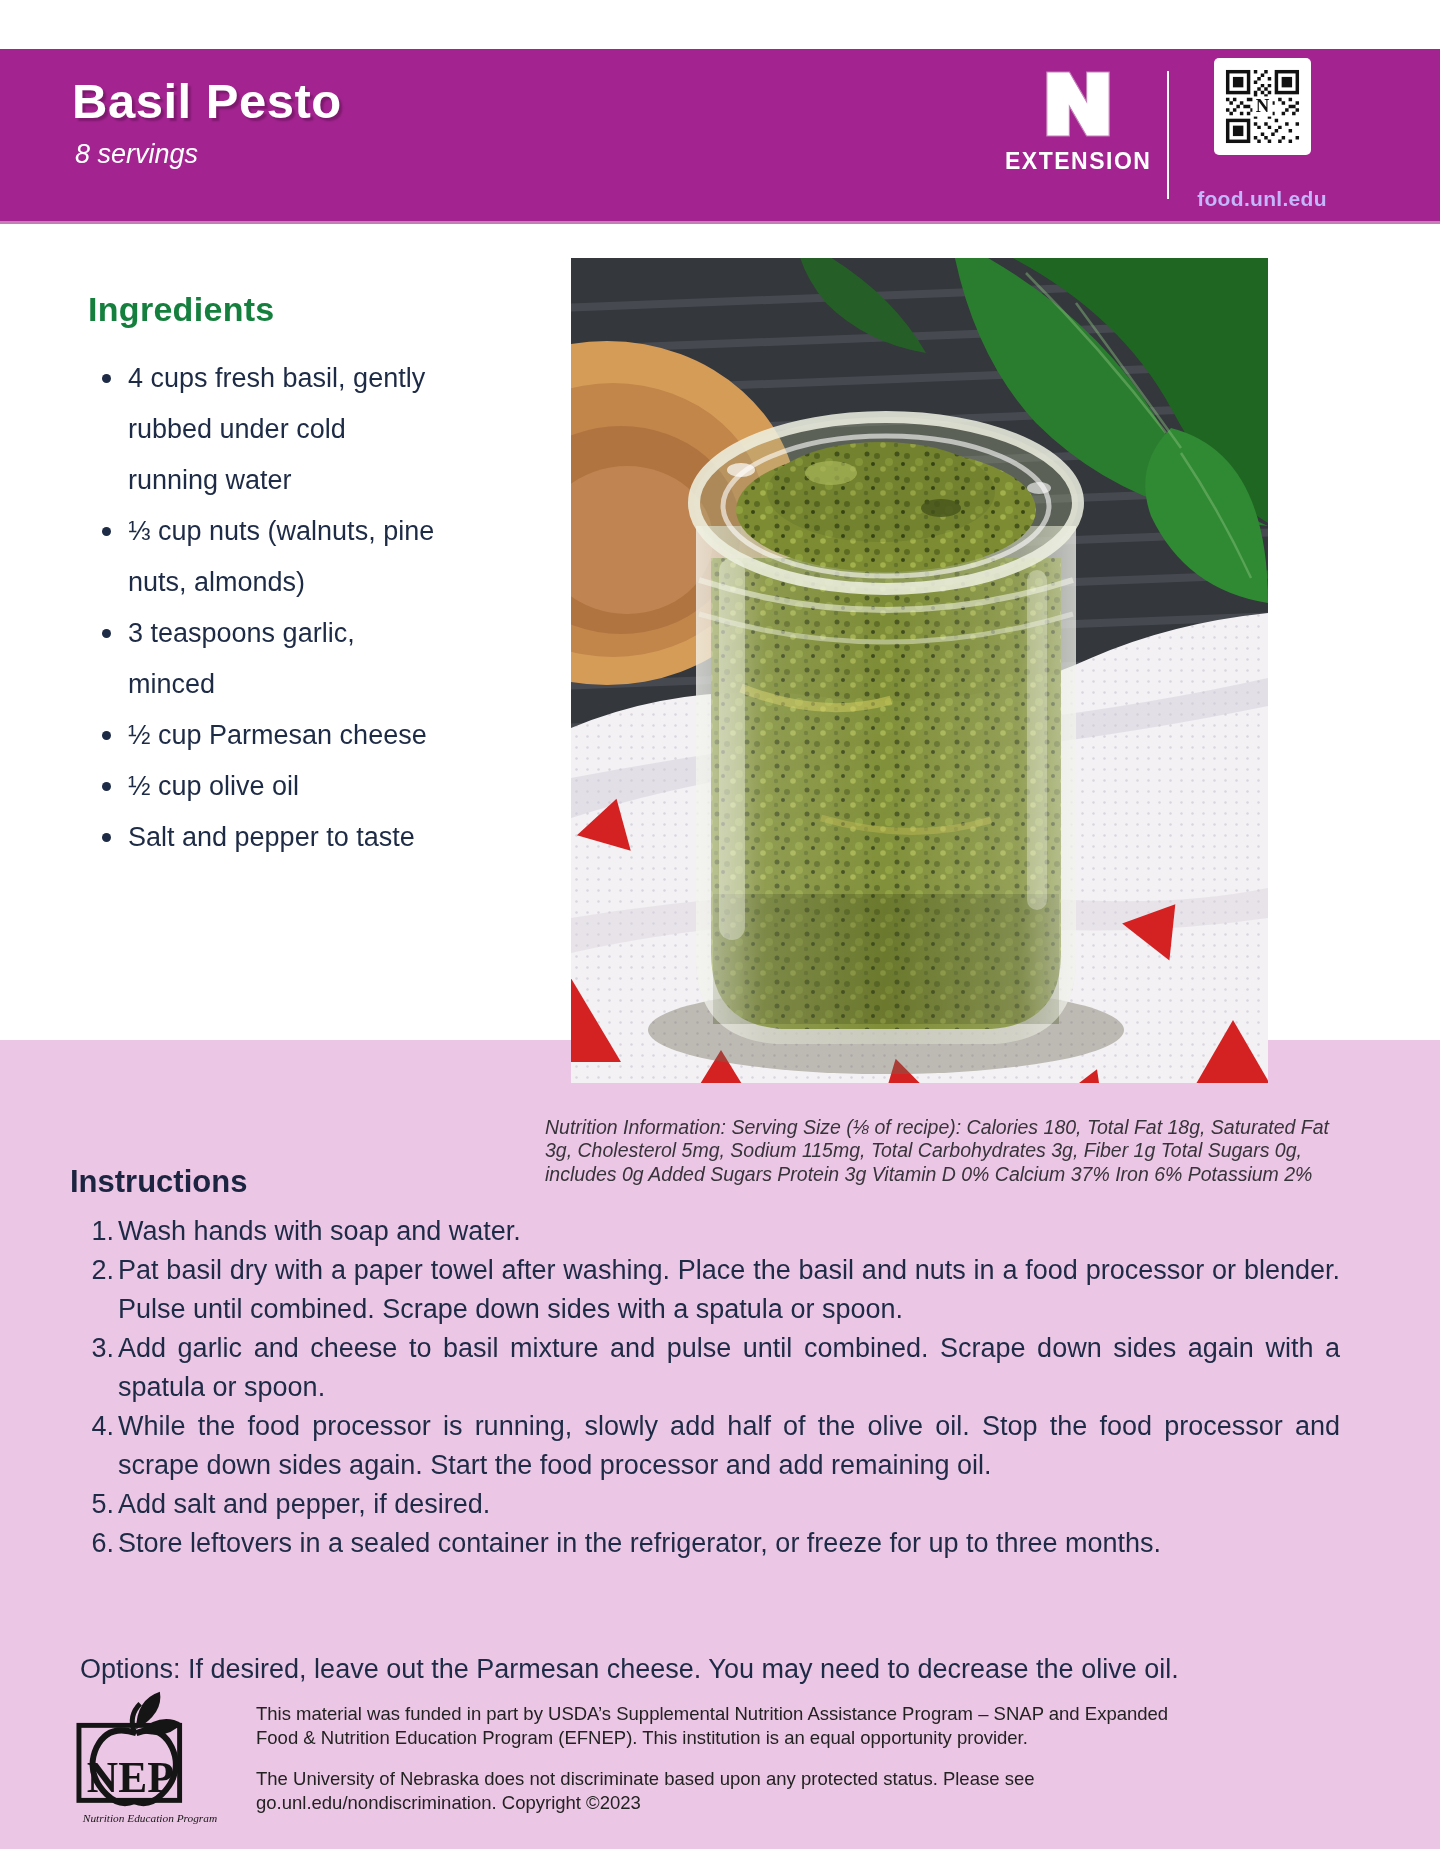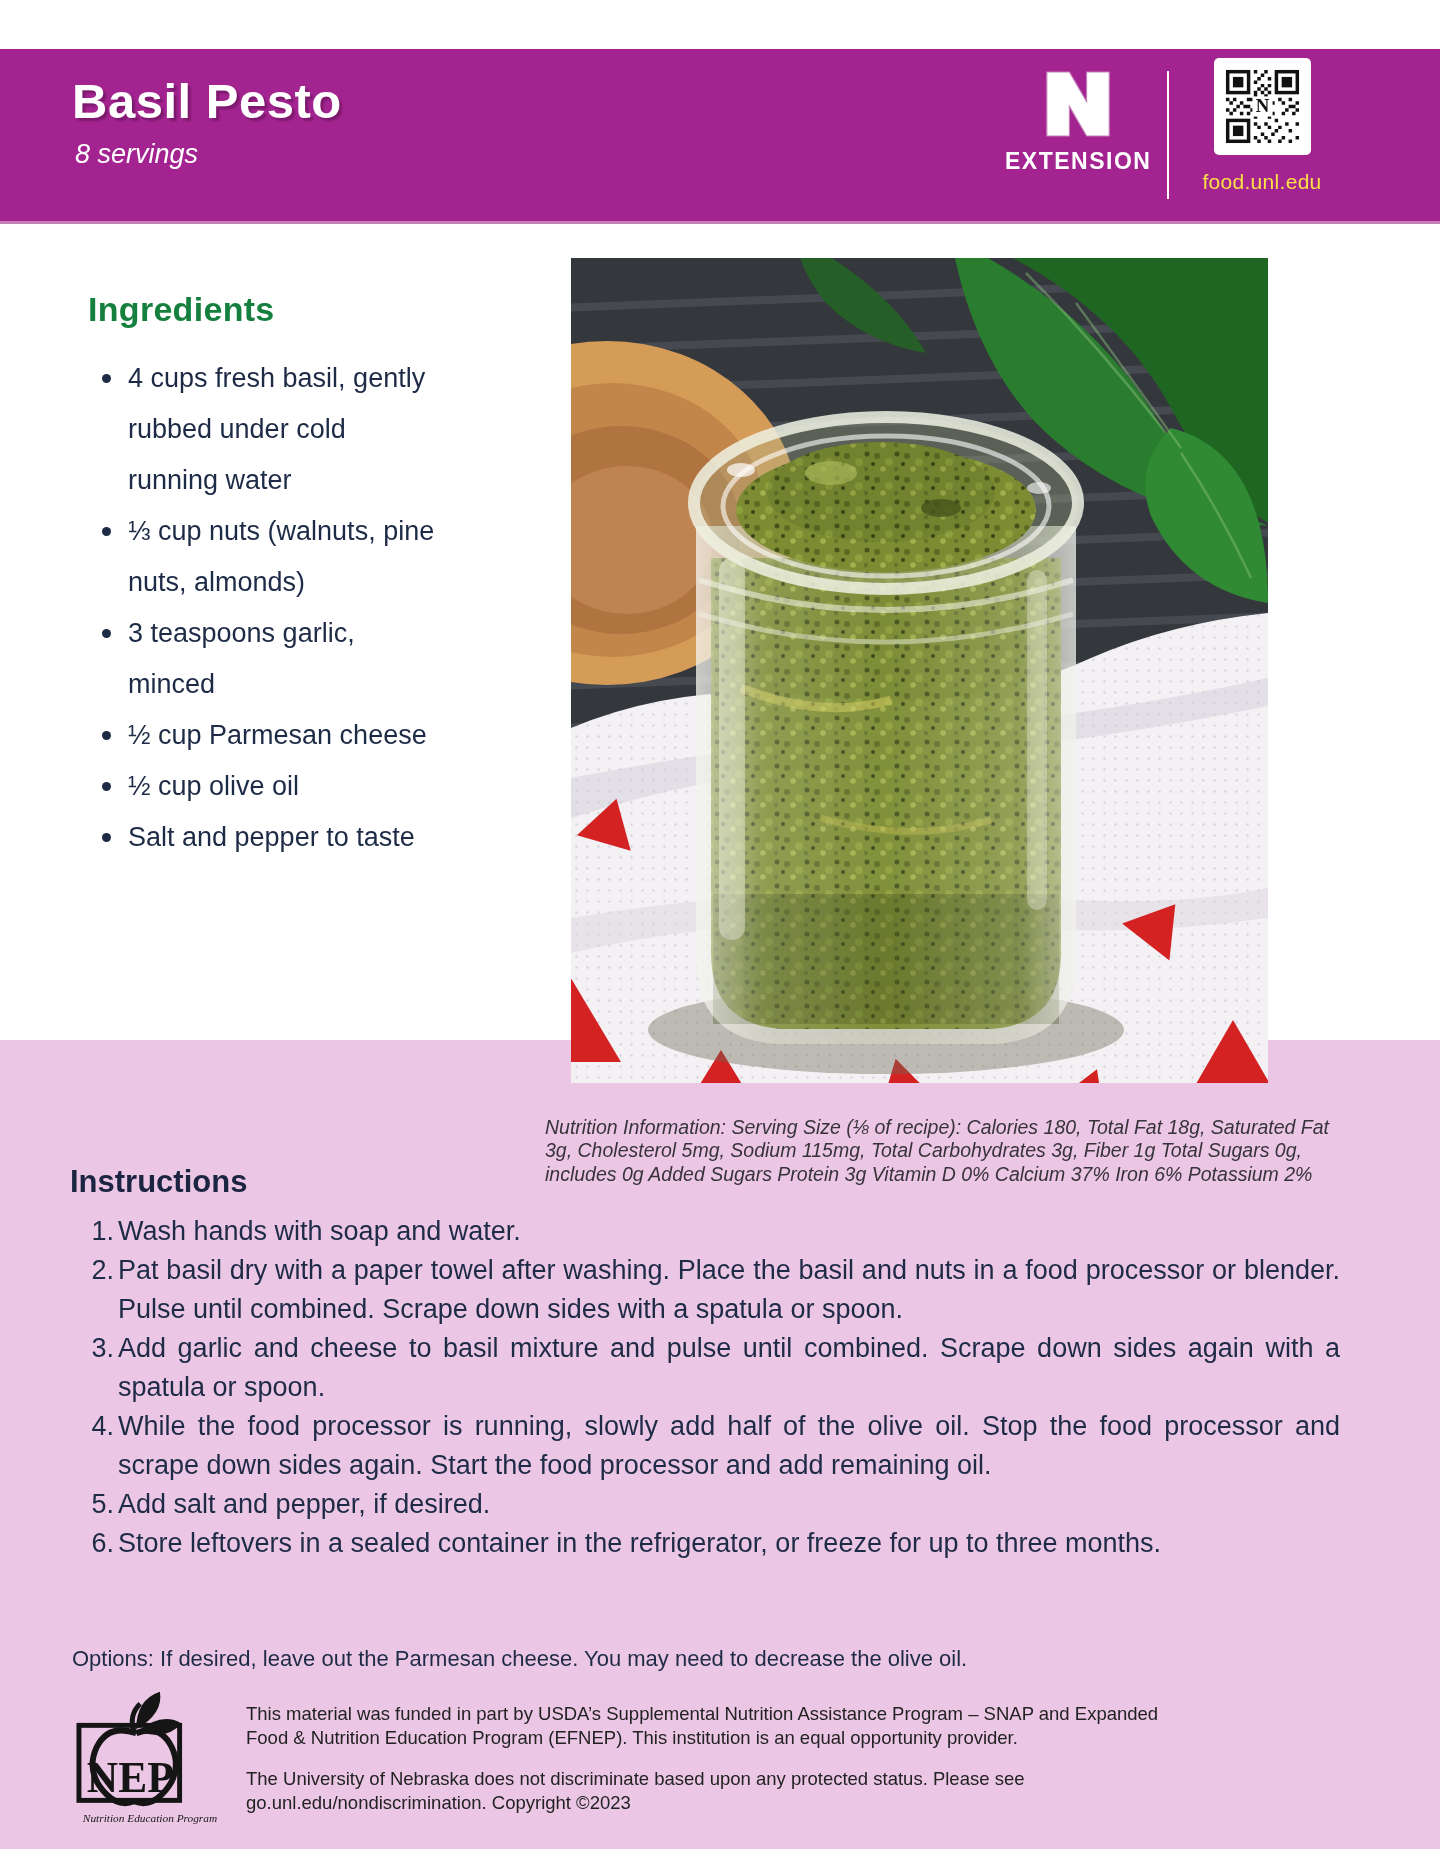--- a/index.html
+++ b/index.html
@@ -12,21 +12,21 @@
   .title { position:absolute; left:72px; top:24px; font-size:49px; font-weight:bold; color:#fff;
            letter-spacing:.5px; text-shadow:3px 3px 2px rgba(70,10,60,.4); }
   .servings { position:absolute; left:75px; top:90px; font-size:27px; font-style:italic; color:#fff; }
   .brand { position:absolute; left:1005px; top:18px; width:146px; text-align:center; color:#fff; }
   .brand svg.n-logo { width:78px; height:74px; display:inline-block; }
   .brand-label { font-size:23px; font-weight:bold; letter-spacing:1.5px; margin-top:3px; }
   .divider { position:absolute; left:1167px; top:22px; width:2px; height:128px; background:#fff; }
   .qr-block { position:absolute; left:1196px; top:9px; width:132px; text-align:center; }
   .qr { width:97px; height:97px; background:#fff; border-radius:5px; padding:5px; box-sizing:border-box; display:inline-block; }
   .qr svg { display:block; width:87px; height:87px; }
-  .qr-caption { margin-top:11px; color:#fde047; font-weight:normal; font-size:21px; letter-spacing:.3px; }
+  .qr-caption { margin-top:28px; color:#c4b5fd; font-weight:bold; font-size:21px; letter-spacing:.3px; }
 
   
   .ingredients { position:absolute; left:88px; top:290px; width:420px; }
   .ingredients h2 { margin:0; font-size:34px; font-weight:bold; color:#15803d; letter-spacing:.3px; }
   .ingredients ul { list-style:none; margin:24px 0 0; padding:0; width:350px; }
   .ingredients li { position:relative; padding-left:40px; font-size:27px; line-height:51px; color:#1E2B46; }
   .ingredients li::before { content:""; position:absolute; left:14px; top:21px; width:9px; height:9px;
                             border-radius:50%; background:#1E2B46; }
 
   
@@ -37,25 +37,25 @@
   .pink { position:absolute; left:0; top:1040px; width:100%; height:809px; background:#ECC7E5; }
   .nutrition { position:absolute; left:545px; top:56px; width:815px; font-style:italic;
                font-size:19.5px; line-height:23.5px; color:#37333a; }
   .instructions-heading { position:absolute; left:70px; top:124px; margin:0; font-size:31px;
                           font-weight:bold; color:#1B2440; }
   .steps { position:absolute; left:72px; top:172px; width:1268px; margin:0; padding:0;
            list-style:none; counter-reset:step; }
   .steps li { counter-increment:step; position:relative; padding-left:46px; font-size:27px;
               line-height:39px; text-align:justify; color:#1E2B46; }
   .steps li::before { content:counter(step) "."; position:absolute; left:0; width:42px; text-align:right; }
-  .options { position:absolute; left:72px; top:606px; margin:0; font-size:22px; color:#1E2B46; }
+  .options { position:absolute; left:72px; top:606px; margin:8px; font-size:27px; color:#1E2B46; }
 
   
   .footer-logo { position:absolute; left:70px; top:638px; width:160px;text-align:center; }
-  .footer-text { position:absolute; left:246px; top:662px; width:955px; font-size:18.5px;
+  .footer-text { position:absolute; left:256px; top:662px; width:955px; font-size:18.5px;
                  line-height:24px; color:#222; }
   .footer-text p { margin:0 0 17px; }
 </style>
 </head>
 <body>
 
 <div id="page">
 
   <header class="header-band">
     <div class="title">Basil Pesto</div>

